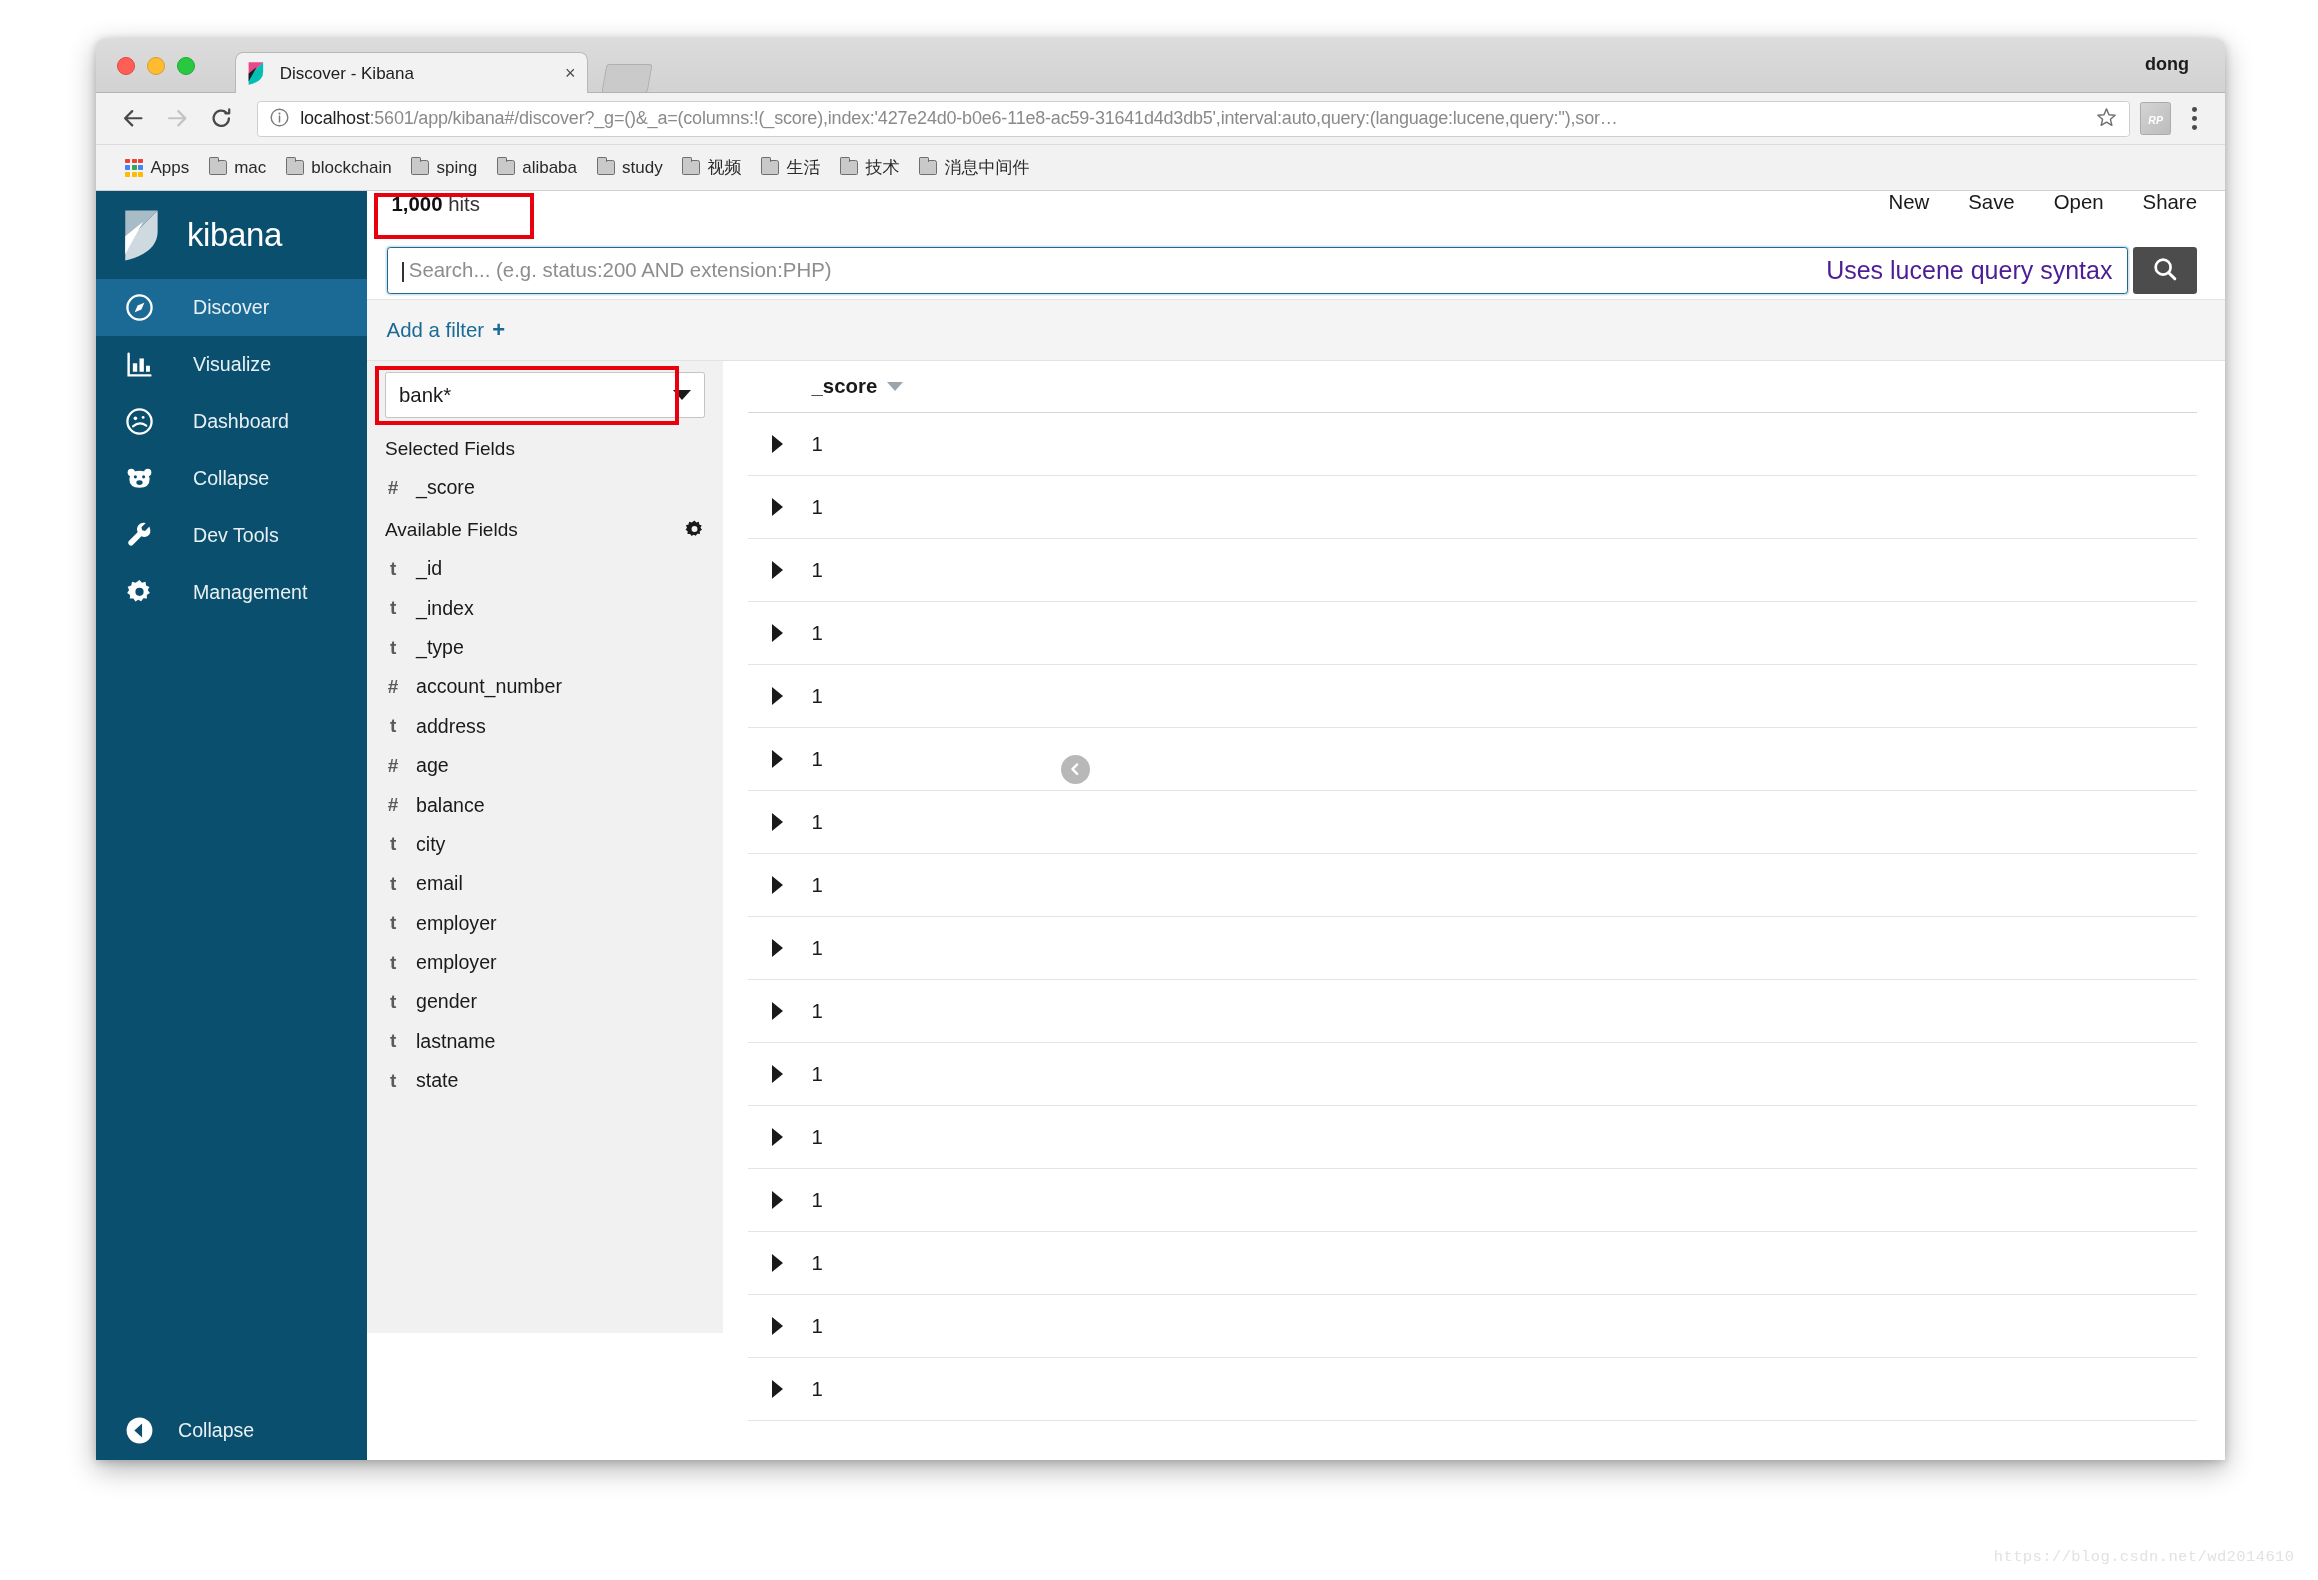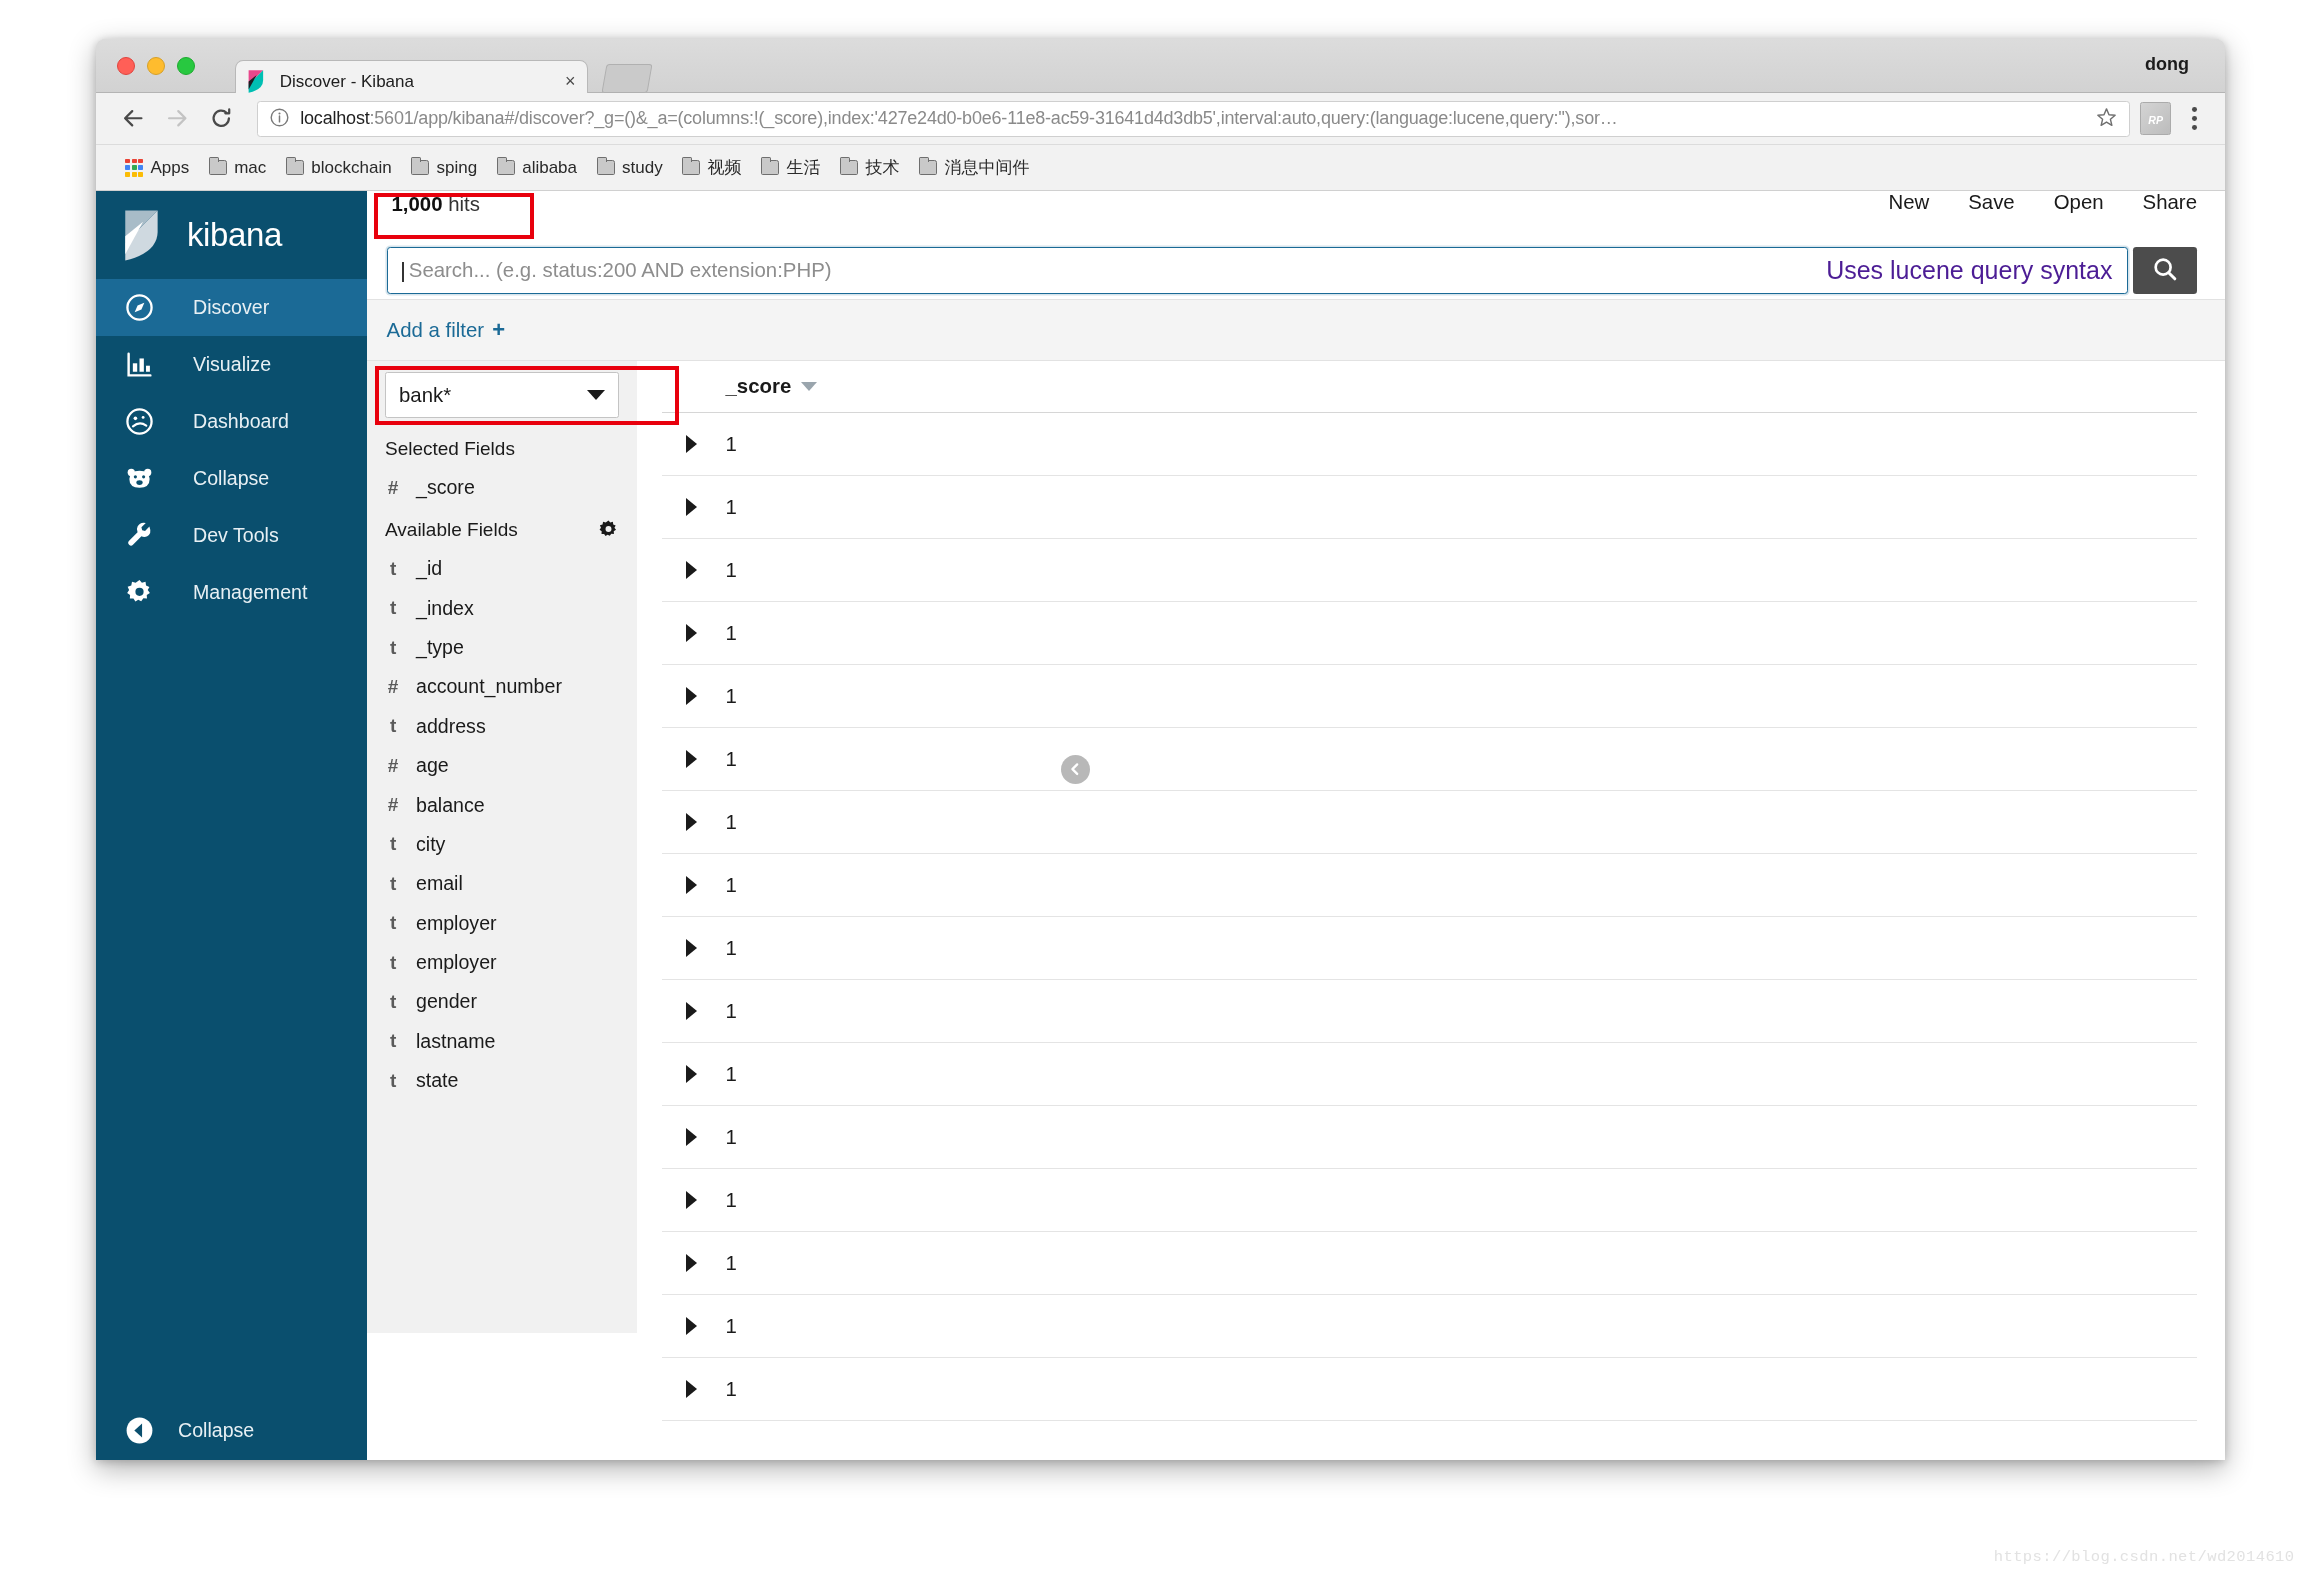--- a/index.html
+++ b/index.html
@@ -46,21 +46,21 @@
     display: flex;
     gap: 12.2px;
   }
   .traffic-dot { width: 18px; height: 18px; border-radius: 50%; }
   .tl-red { background: #ff5f57; border: 0.8px solid #e0443e; }
   .tl-yellow { background: #febc2e; border: 0.8px solid #d6a028; }
   .tl-green { background: #28c840; border: 0.8px solid #1dab2f; }
 
   #browser-tab {
     position: absolute;
-    left: 139px; top: 21px;
+    left: 139px; top: 13px;
     width: 353px; height: 42px;
     background: #f2f2f2;
     border: 0.8px solid #b8b8b8;
     border-bottom: none;
     border-radius: 8.2px 8.2px 0 0;
     display: flex;
     align-items: center;
     padding: 0 11.4px;
   }
   #tab-favicon {
@@ -396,21 +396,21 @@
   
   #kb-body {
     flex: 1 1 auto;
     display: flex;
     min-height: 0;
     position: relative;
   }
 
   
   #kb-fields {
-    width: 270px;
+    width: 356px;
     flex: 0 0 auto;
     background: #f1f1f1;
     padding: 0;
     position: relative;
     height: 972px;
   }
   #index-pattern-row {
     padding: 11.4px 18px 8.2px 18px;
     position: relative;
   }

